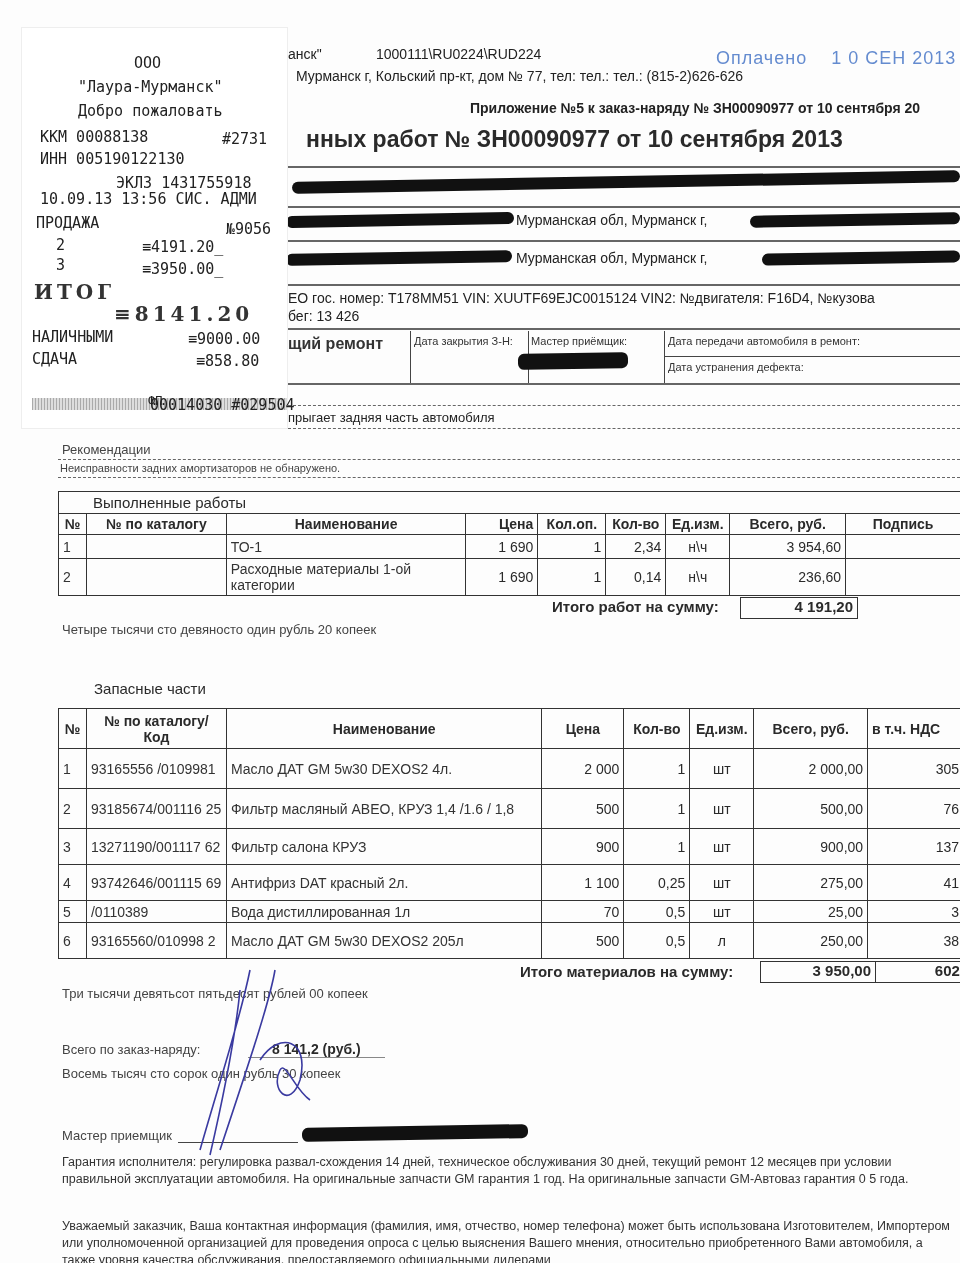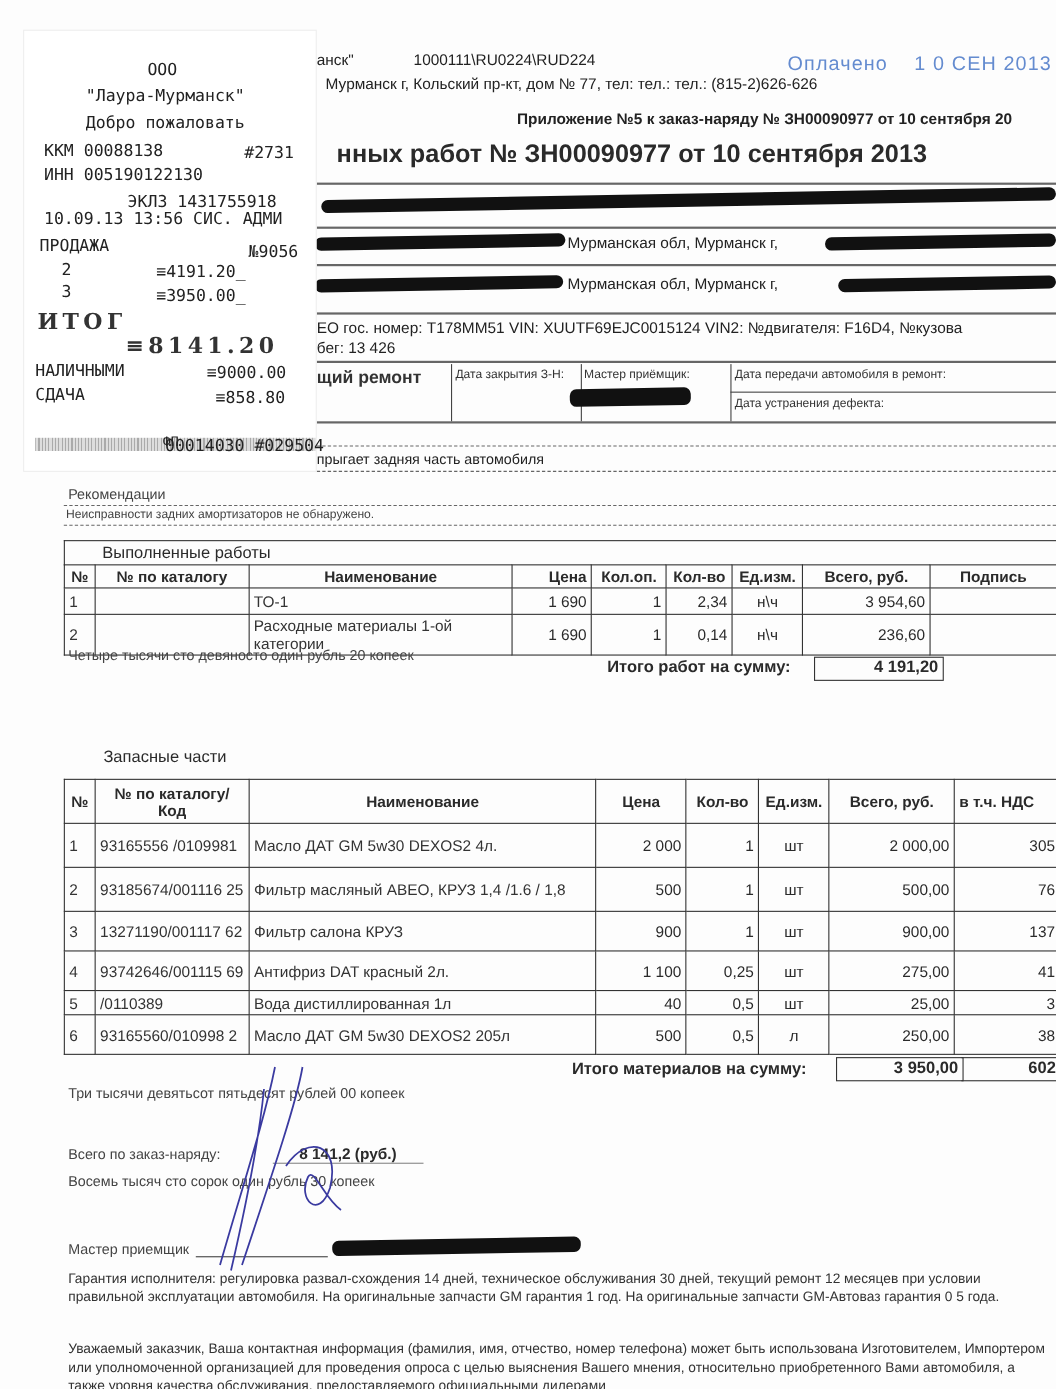--- a/index.html
+++ b/index.html
@@ -165,21 +165,21 @@
     <td class="r">1</td>
     <td class="r">0,14</td>
     <td class="c">н\ч</td>
     <td class="r">236,60</td>
     <td></td>
   </tr>
 </tbody>
   </table>
 <div class="abs" style="left:552px;top:598px;font-size:15px;font-weight:bold;">Итого работ на сумму:</div>
 <div class="abs" style="left:740px;top:597px;width:112px;height:20px;border:1px solid #333;text-align:right;padding-right:4px;font-size:15px;font-weight:bold;">4 191,20</div>
-<div class="abs" style="left:62px;top:588px;font-size:13px;color:#444;">Четыре тысячи сто девяносто один рубль 20 копеек</div>
+<div class="abs" style="left:62px;top:622px;font-size:13px;color:#444;">Четыре тысячи сто девяносто один рубль 20 копеек</div>
 
 <div class="abs" style="left:94px;top:680px;font-size:15px;">Запасные части</div>
 <table style="left:58px;top:708px;width:910px;">
   <colgroup>
     <col style="width:28px">
       <col style="width:140px">
       <col style="width:316px">
       <col style="width:82px">
       <col style="width:66px">
       <col style="width:64px">
@@ -234,21 +234,21 @@
     <td class="r">1 100</td>
     <td class="r">0,25</td>
     <td class="c">шт</td>
     <td class="r">275,00</td>
     <td class="r">41,</td>
   </tr>
   <tr style="height:22px;">
     <td class="light">5</td>
     <td class="light">/0110389</td>
     <td class="light">Вода дистиллированная 1л</td>
-    <td class="r">40</td>
+    <td class="r">70</td>
     <td class="r">0,5</td>
     <td class="c">шт</td>
     <td class="r">25,00</td>
     <td class="r">3,</td>
   </tr>
   <tr style="height:36px;">
     <td class="light">6</td>
     <td class="light">93165560/010998 2</td>
     <td class="light">Масло ДАТ GM 5w30 DEXOS2  205л</td>
     <td class="r">500</td>

